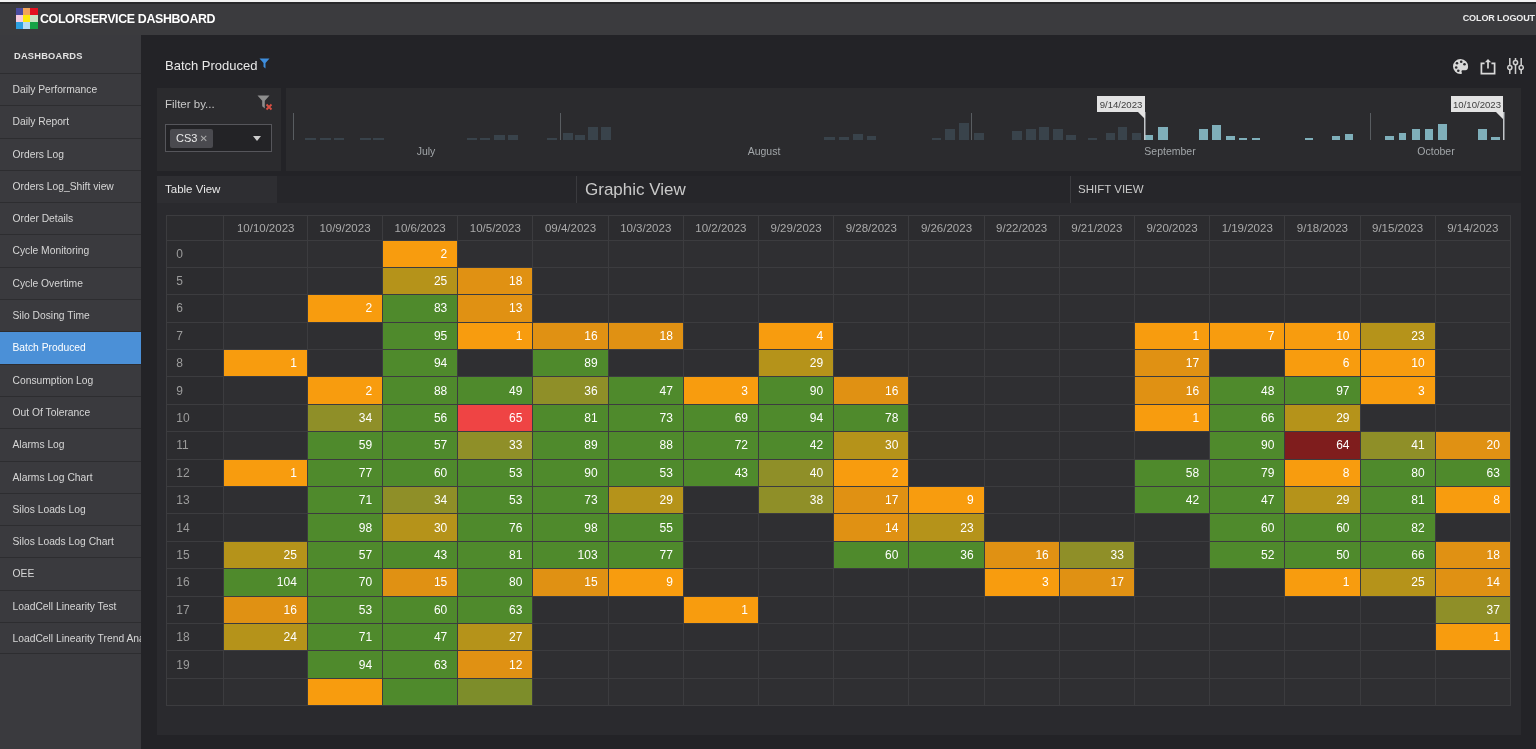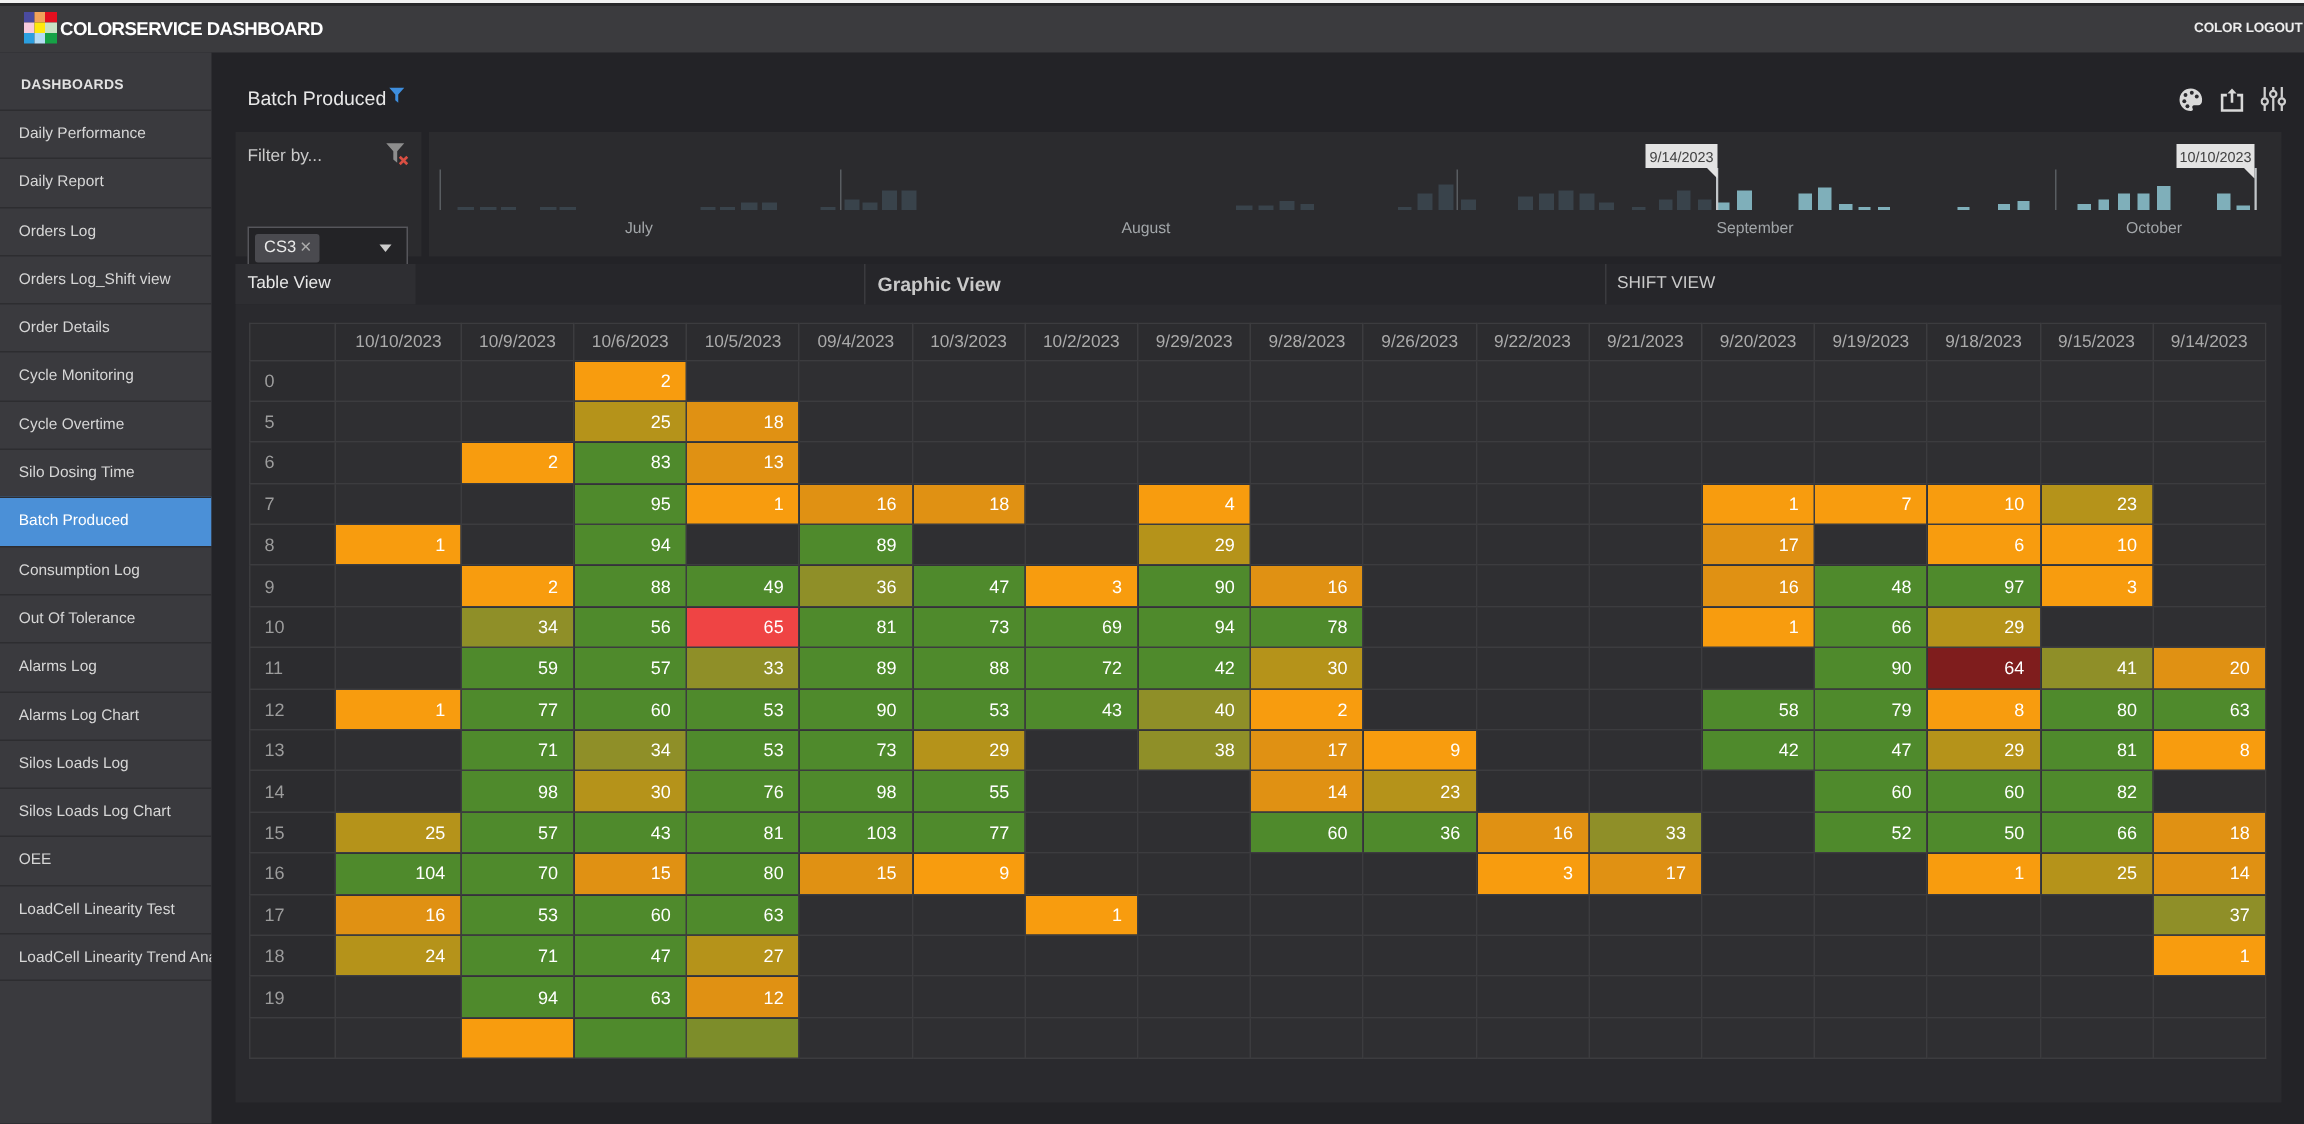--- a/index.html
+++ b/index.html
@@ -22,33 +22,33 @@
 .mi.last { border-bottom:1.5px solid #2D2D30; }
 
 #title { left:165px; top:58px; font-size:13px; color:#E8E8E8; }
 #ticon { left:259px; top:58px; }
 #hicons { left:1452px; top:58px; width:74px; display:flex; gap:11px; }
 
 #fpanel { left:157px; top:88px; width:123.5px; height:82.5px; background:#2B2B2E; }
 #fby { left:8px; top:10px; font-size:11.5px; color:#C9C9C9; position:absolute; }
 #ffun { position:absolute; left:100px; top:7px; }
 #fdd { position:absolute; left:7.5px; top:36px; width:107.5px; height:27.5px; background:#232326;
-  border:1px solid #56565B;margin-top:27px; }
+  border:1px solid #56565B; }
 #chip { position:absolute; left:4.5px; top:3.5px; width:43px; height:19px; background:#4A4A4F;
   border-radius:2px; color:#EAEAEA; font-size:11px; line-height:19px; text-align:left; padding-left:6px; }
 #chipx { position:absolute; right:5px; top:0; color:#ABABAB; font-size:10px; }
 #caret { position:absolute; right:10px; top:11px; width:0; height:0;
   border-left:4.5px solid transparent; border-right:4.5px solid transparent; border-top:5px solid #CCCCCC; }
 
 #tpanel { left:286px; top:88px; width:1235px; height:82.5px; background:#2B2B2E; }
 
 #tabbar { left:157px; top:176px; width:1364px; height:27px; background:#26262A; }
 #tab1 { position:absolute; left:0; top:0; width:120px; height:27px; background:#2E2E32;
   color:#E8E8E8; font-size:11.5px; line-height:27px; padding-left:8px; }
-#tab2 { position:absolute; left:428px; top:0; font-size:13px; color:#C9C9C9; line-height:27px;font-weight:bold; }
+#tab2 { position:absolute; left:428px; top:0; font-size:17px; color:#C9C9C9; line-height:27px; }
 #tab3 { position:absolute; left:921px; top:0; font-size:11.5px; color:#C9C9C9; line-height:27px; }
 .tsep { position:absolute; top:0; width:1px; height:27px; background:#3A3A3E; }
 
 #gpanel { left:157px; top:203px; width:1364px; height:532px; background:#2A2A2E; }
 #gwrap { position:absolute; left:9.3px; top:11.5px; width:1345px; height:511.5px; overflow:hidden; }
 table.dg { border-collapse:collapse; table-layout:fixed; width:1343.8px; }
 table.dg td { border:1px solid #3C3C3F; font-size:12px; color:#FFFFFF; text-align:right;
   padding:0 10px 0 0; overflow:hidden; white-space:nowrap; }
 tr.hd td { height:25px; background:#2C2C2F; color:#ABABAB; text-align:center; padding:0; font-size:11.5px; }
 tr.gt td { height:41px; background:#2F2F32; color:#F0F0F0; font-weight:bold; vertical-align:top;
@@ -241,21 +241,21 @@
             <td>10/5/2023</td>
             <td>09/4/2023</td>
             <td>10/3/2023</td>
             <td>10/2/2023</td>
             <td>9/29/2023</td>
             <td>9/28/2023</td>
             <td>9/26/2023</td>
             <td>9/22/2023</td>
             <td>9/21/2023</td>
             <td>9/20/2023</td>
-            <td>9/19/2023</td>
+            <td>1/19/2023</td>
             <td>9/18/2023</td>
             <td>9/15/2023</td>
             <td>9/14/2023</td>
           </tr>
 <tr class="dr">
             <td class="rl">0</td>
             <td></td>
             <td></td>
             <td class="cv" style="background:#F89C0E">2</td>
             <td></td>

